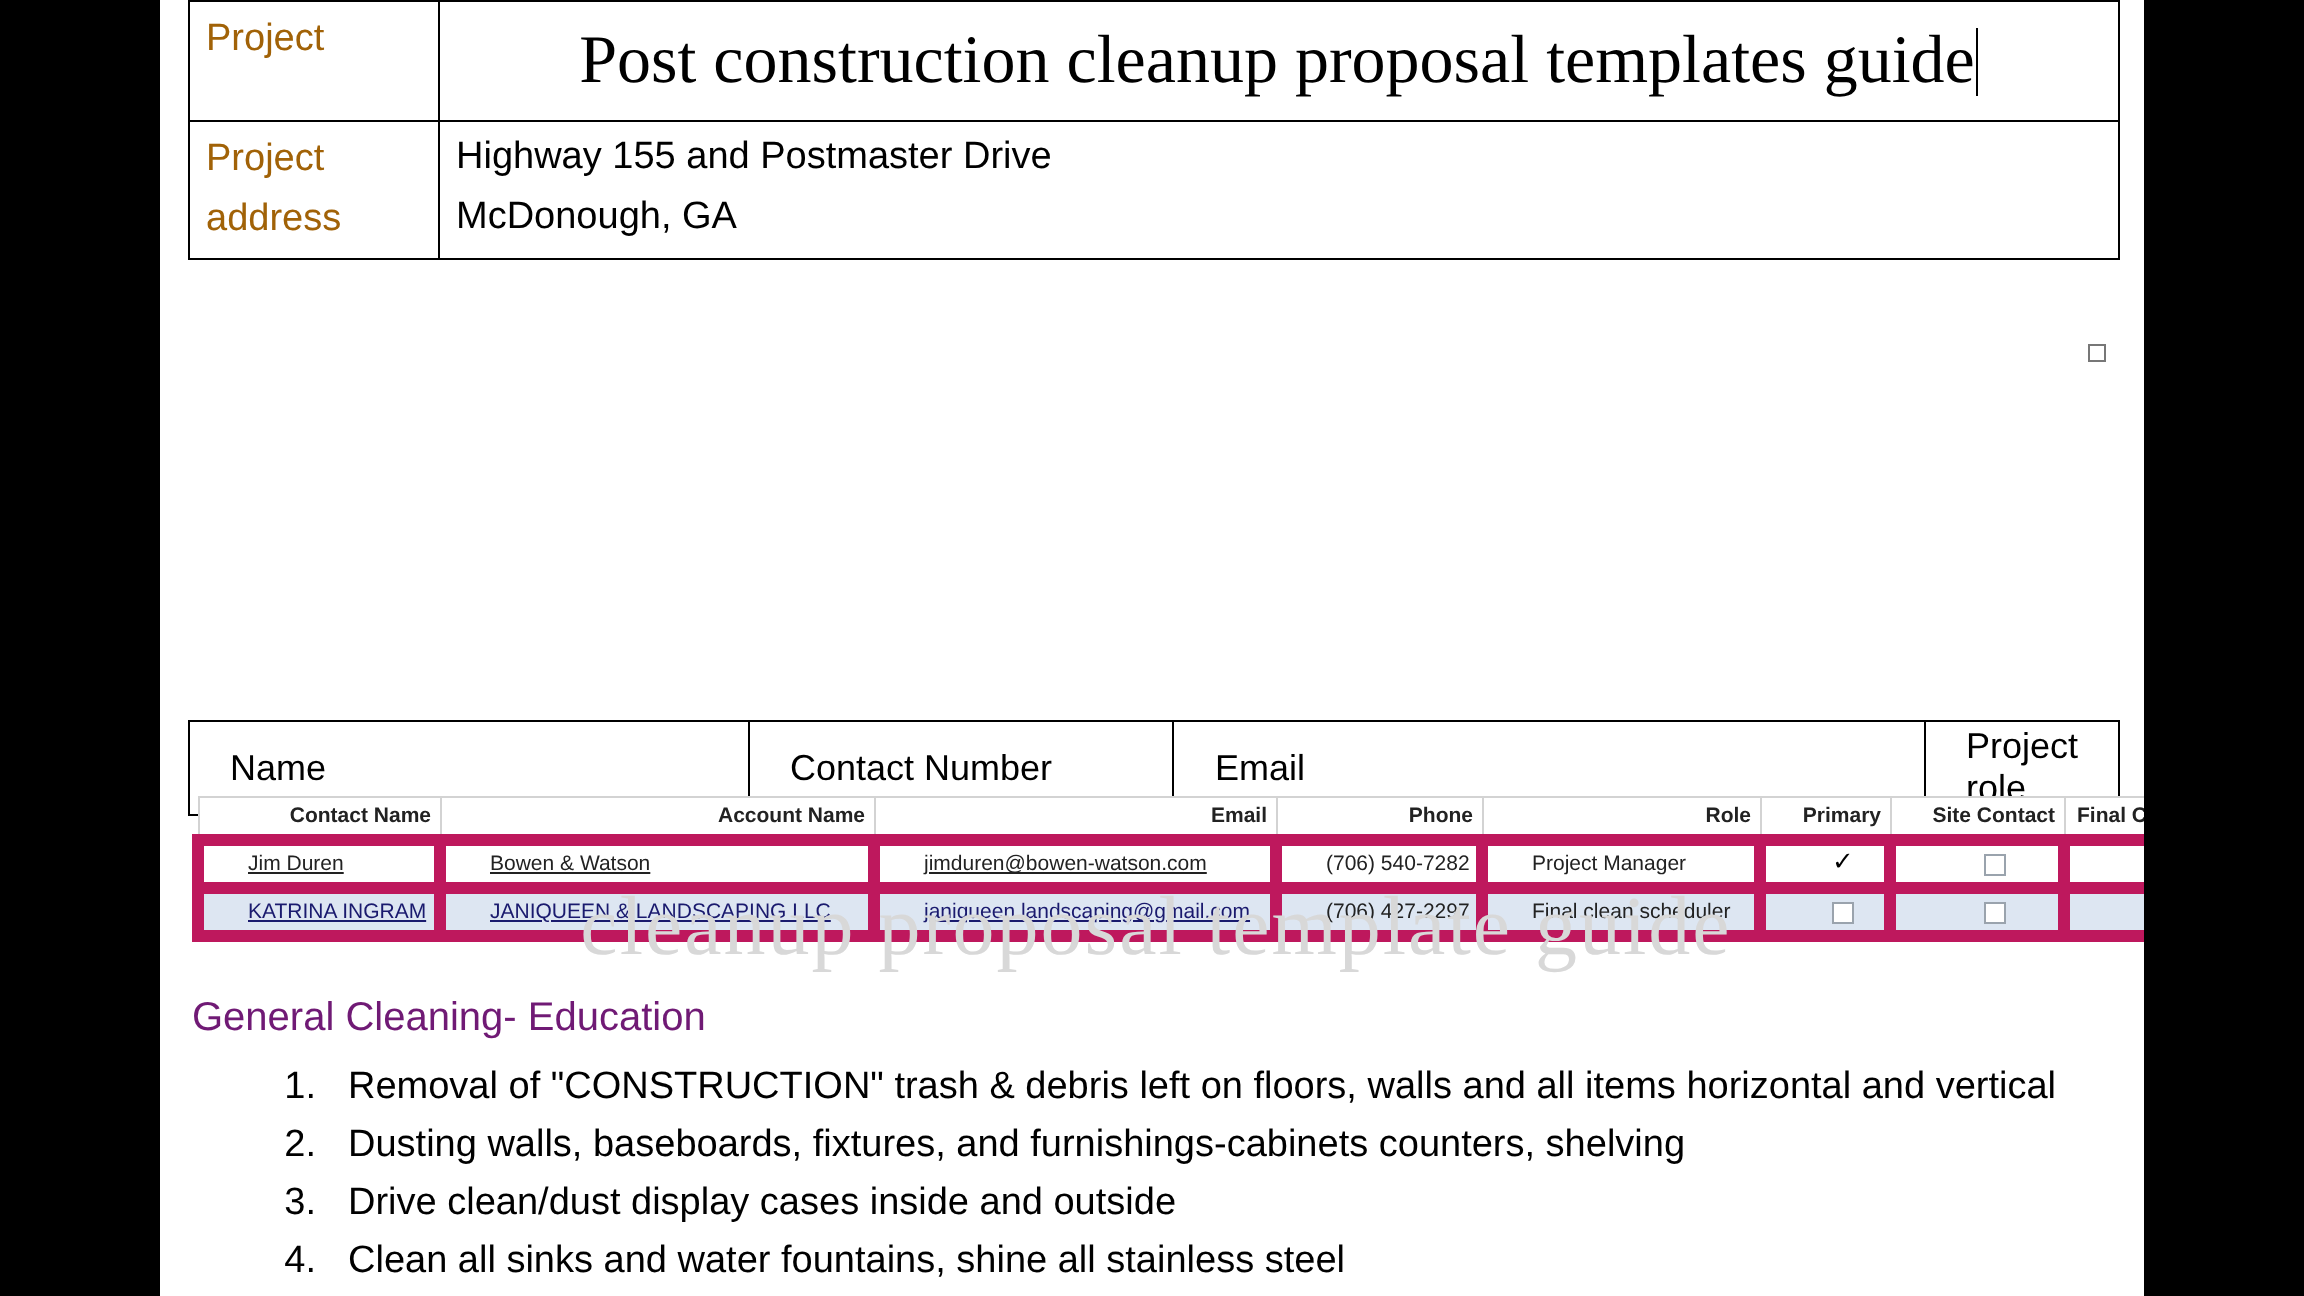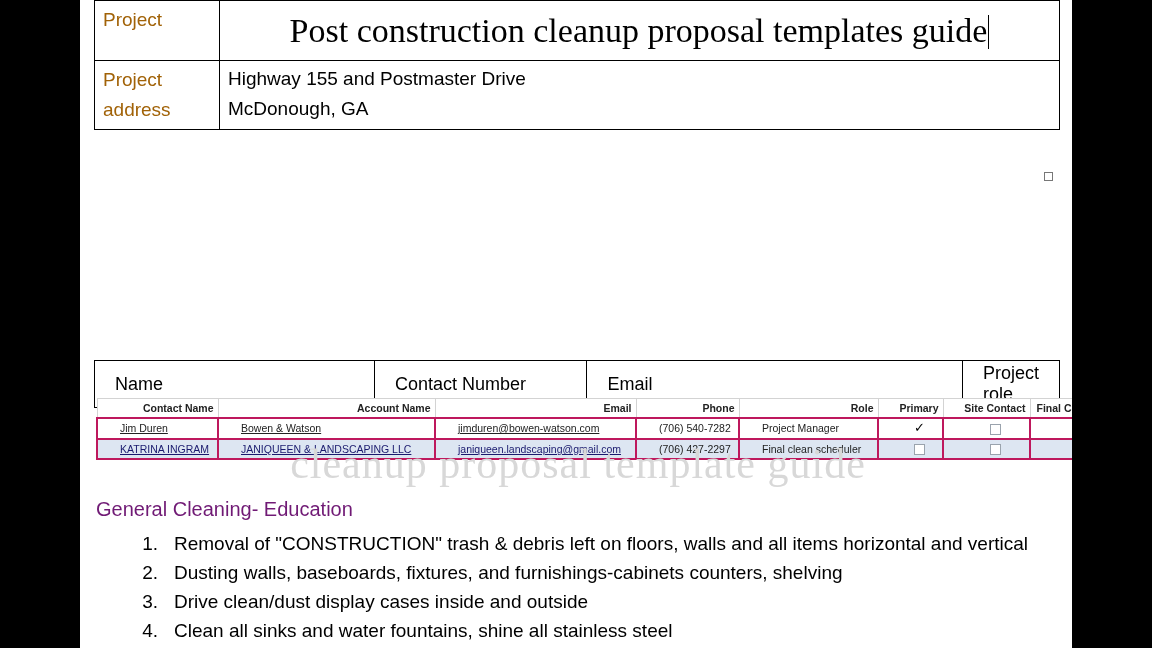--- a/index.html
+++ b/index.html
@@ -133,21 +133,21 @@
     text-align: right;
     padding: 3px 4px 3px 6px;
     border: 1px solid #d3d3d3;
     background: #ffffff;
     color: #222;
     white-space: nowrap;
   }
   .contacts td {
     font-size: 10.5px;
     padding: 3px 4px 3px 22px;
-    border: 2px solid #be185d;
+    border: 6px solid #be185d;
     color: #222;
     white-space: nowrap;
     overflow: hidden;
   }
   .contacts tr.row-sel td {
     background: #dde6f2;
   }
   .contacts tr.row-sel td.c-name,
   .contacts tr.row-sel td.c-acct,
   .contacts tr.row-sel td.c-mail {

